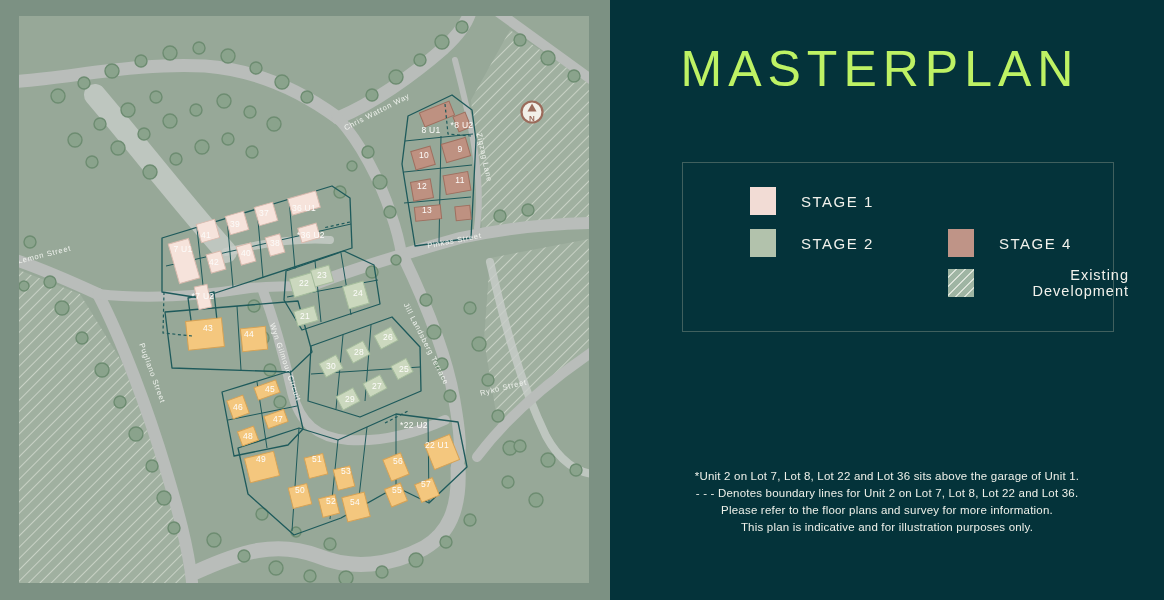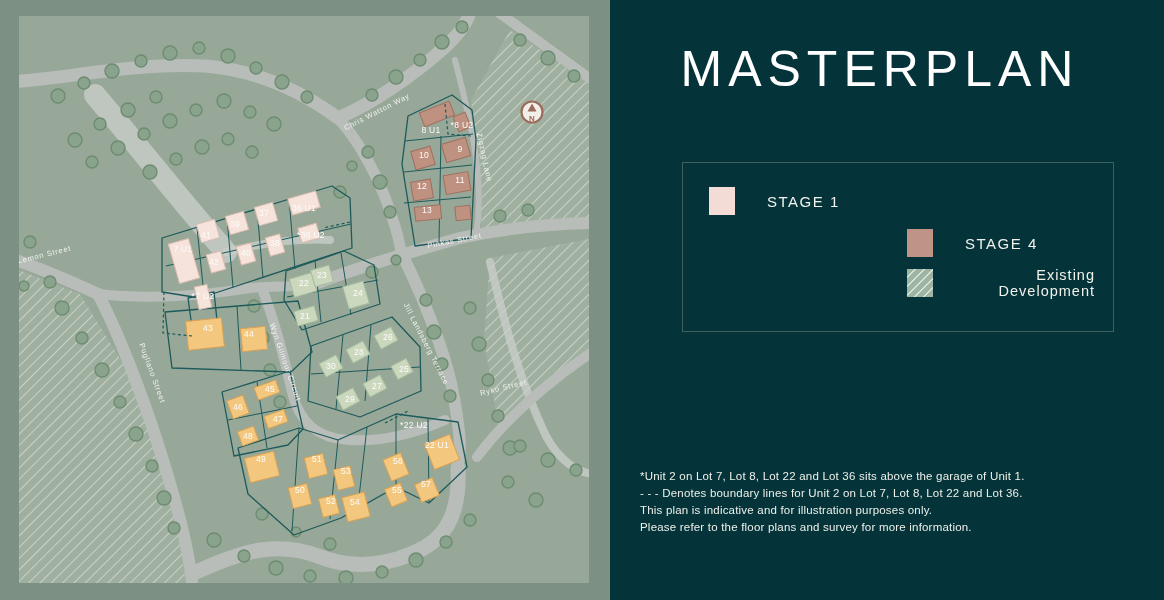--- a/index.html
+++ b/index.html
@@ -2,31 +2,31 @@
 <html><head>
 <meta charset="utf-8">
 <style>
   html,body{margin:0;padding:0;}
   body{width:1164px;height:600px;position:relative;overflow:hidden;
        font-family:"Liberation Sans",sans-serif;background:#04333a;}
   .left-panel{position:absolute;left:0;top:0;width:610px;height:600px;background:#7c9183;}
   .map-svg{position:absolute;left:19px;top:16px;display:block;}
   .right-panel{position:absolute;left:610px;top:0;width:554px;height:600px;background:#04333a;}
   .page-title{position:absolute;left:0;top:40px;width:540px;margin:0;text-align:center;
-      font-size:50px;font-weight:normal;letter-spacing:6px;color:#ffffff;}
+      font-size:50px;font-weight:normal;letter-spacing:6px;color:#bef264;}
   .legend{position:absolute;left:72px;top:162px;width:432px;height:170px;border:1px solid #40605e;box-sizing:border-box;}
-  .legend-item{position:absolute;display:flex;align-items:center;gap:32px;}
+  .legend-item{position:absolute;display:flex;align-items:center;gap:25px;margin-left:41px;}
   .li-0{left:26px;top:24px;}  .li-1{left:26px;top:66px;}
   .li-2{left:224px;top:24px;} .li-3{left:224px;top:66px;justify-content:flex-end;} .li-4{left:224px;top:104px;}
   .swatch{width:26px;height:28px;flex:none;}
   .s1{background:#f2dcd5;} .s2{background:#b2c2ac;} .s3{background:#f3c57d;} .s4{background:#bf9487;}
   .s5{background:repeating-linear-gradient(135deg,#9fb5a3 0,#9fb5a3 5px,#dbe3d8 5px,#dbe3d8 6.5px);}
   .legend-label{color:#f2f2ec;font-size:15px;letter-spacing:1.5px;white-space:nowrap;}
   .legend-label.wrap{white-space:normal;width:130px;font-size:14.5px;line-height:16px;letter-spacing:1px;text-align:right;}
-  .footnotes{position:absolute;left:30px;top:468px;width:494px;
+  .footnotes{position:absolute;left:30px;top:468px;width:494px;text-align:center;
       color:#eef0e9;font-size:11.5px;line-height:17px;letter-spacing:.2px;}
   
   .lot-label{font-size:8.5px;fill:#fdfcfa;text-anchor:middle;letter-spacing:.3px;}
   .street-label{font-size:7.5px;fill:#f4f6f2;opacity:.95;text-anchor:middle;letter-spacing:.8px;}
   .road{fill:none;stroke:#b9bdba;stroke-linecap:round;}
   .gravel{fill:none;stroke:#c8cdc9;stroke-linecap:round;opacity:.8;}
   .tree{fill:#8aa38c;stroke:#6d8c71;stroke-width:1.4;}
   .lot-outline{fill:none;stroke:#1e5a5b;stroke-width:1.3;stroke-linejoin:round;}
   .lot-line{stroke:#1e5a5b;stroke-width:1;}
   .dashed{fill:none;stroke:#1e5a5b;stroke-width:1.2;stroke-dasharray:3 2.6;}
@@ -331,29 +331,33 @@
 </div>
 
 <div class="right-panel">
   <h1 class="page-title">MASTERPLAN</h1>
 
   <div class="legend">
     <div class="legend-item li-0">
       <span class="swatch s1"></span>
       <span class="legend-label">STAGE 1</span>
     </div>
+    <div class="legend-item li-1">
+      <span class="swatch s2"></span>
+      <span class="legend-label">STAGE 2</span>
+    </div>
     <div class="legend-item li-3">
       <span class="swatch s4"></span>
       <span class="legend-label">STAGE 4</span>
     </div>
     <div class="legend-item li-4">
       <span class="swatch s5"></span>
       <span class="legend-label wrap">Existing Development</span>
     </div>
   </div>
 
   <div class="footnotes">
     <div>*Unit 2 on Lot 7, Lot 8, Lot 22 and Lot 36 sits above the garage of Unit 1.</div>
     <div>- - - Denotes boundary lines for Unit 2 on Lot 7, Lot 8, Lot 22 and Lot 36.</div>
+    <div>Please refer to the floor plans and survey for more information.</div>
     <div>This plan is indicative and for illustration purposes only.</div>
-    <div>Please refer to the floor plans and survey for more information.</div>
   </div>
 </div>
 
 </body></html>

